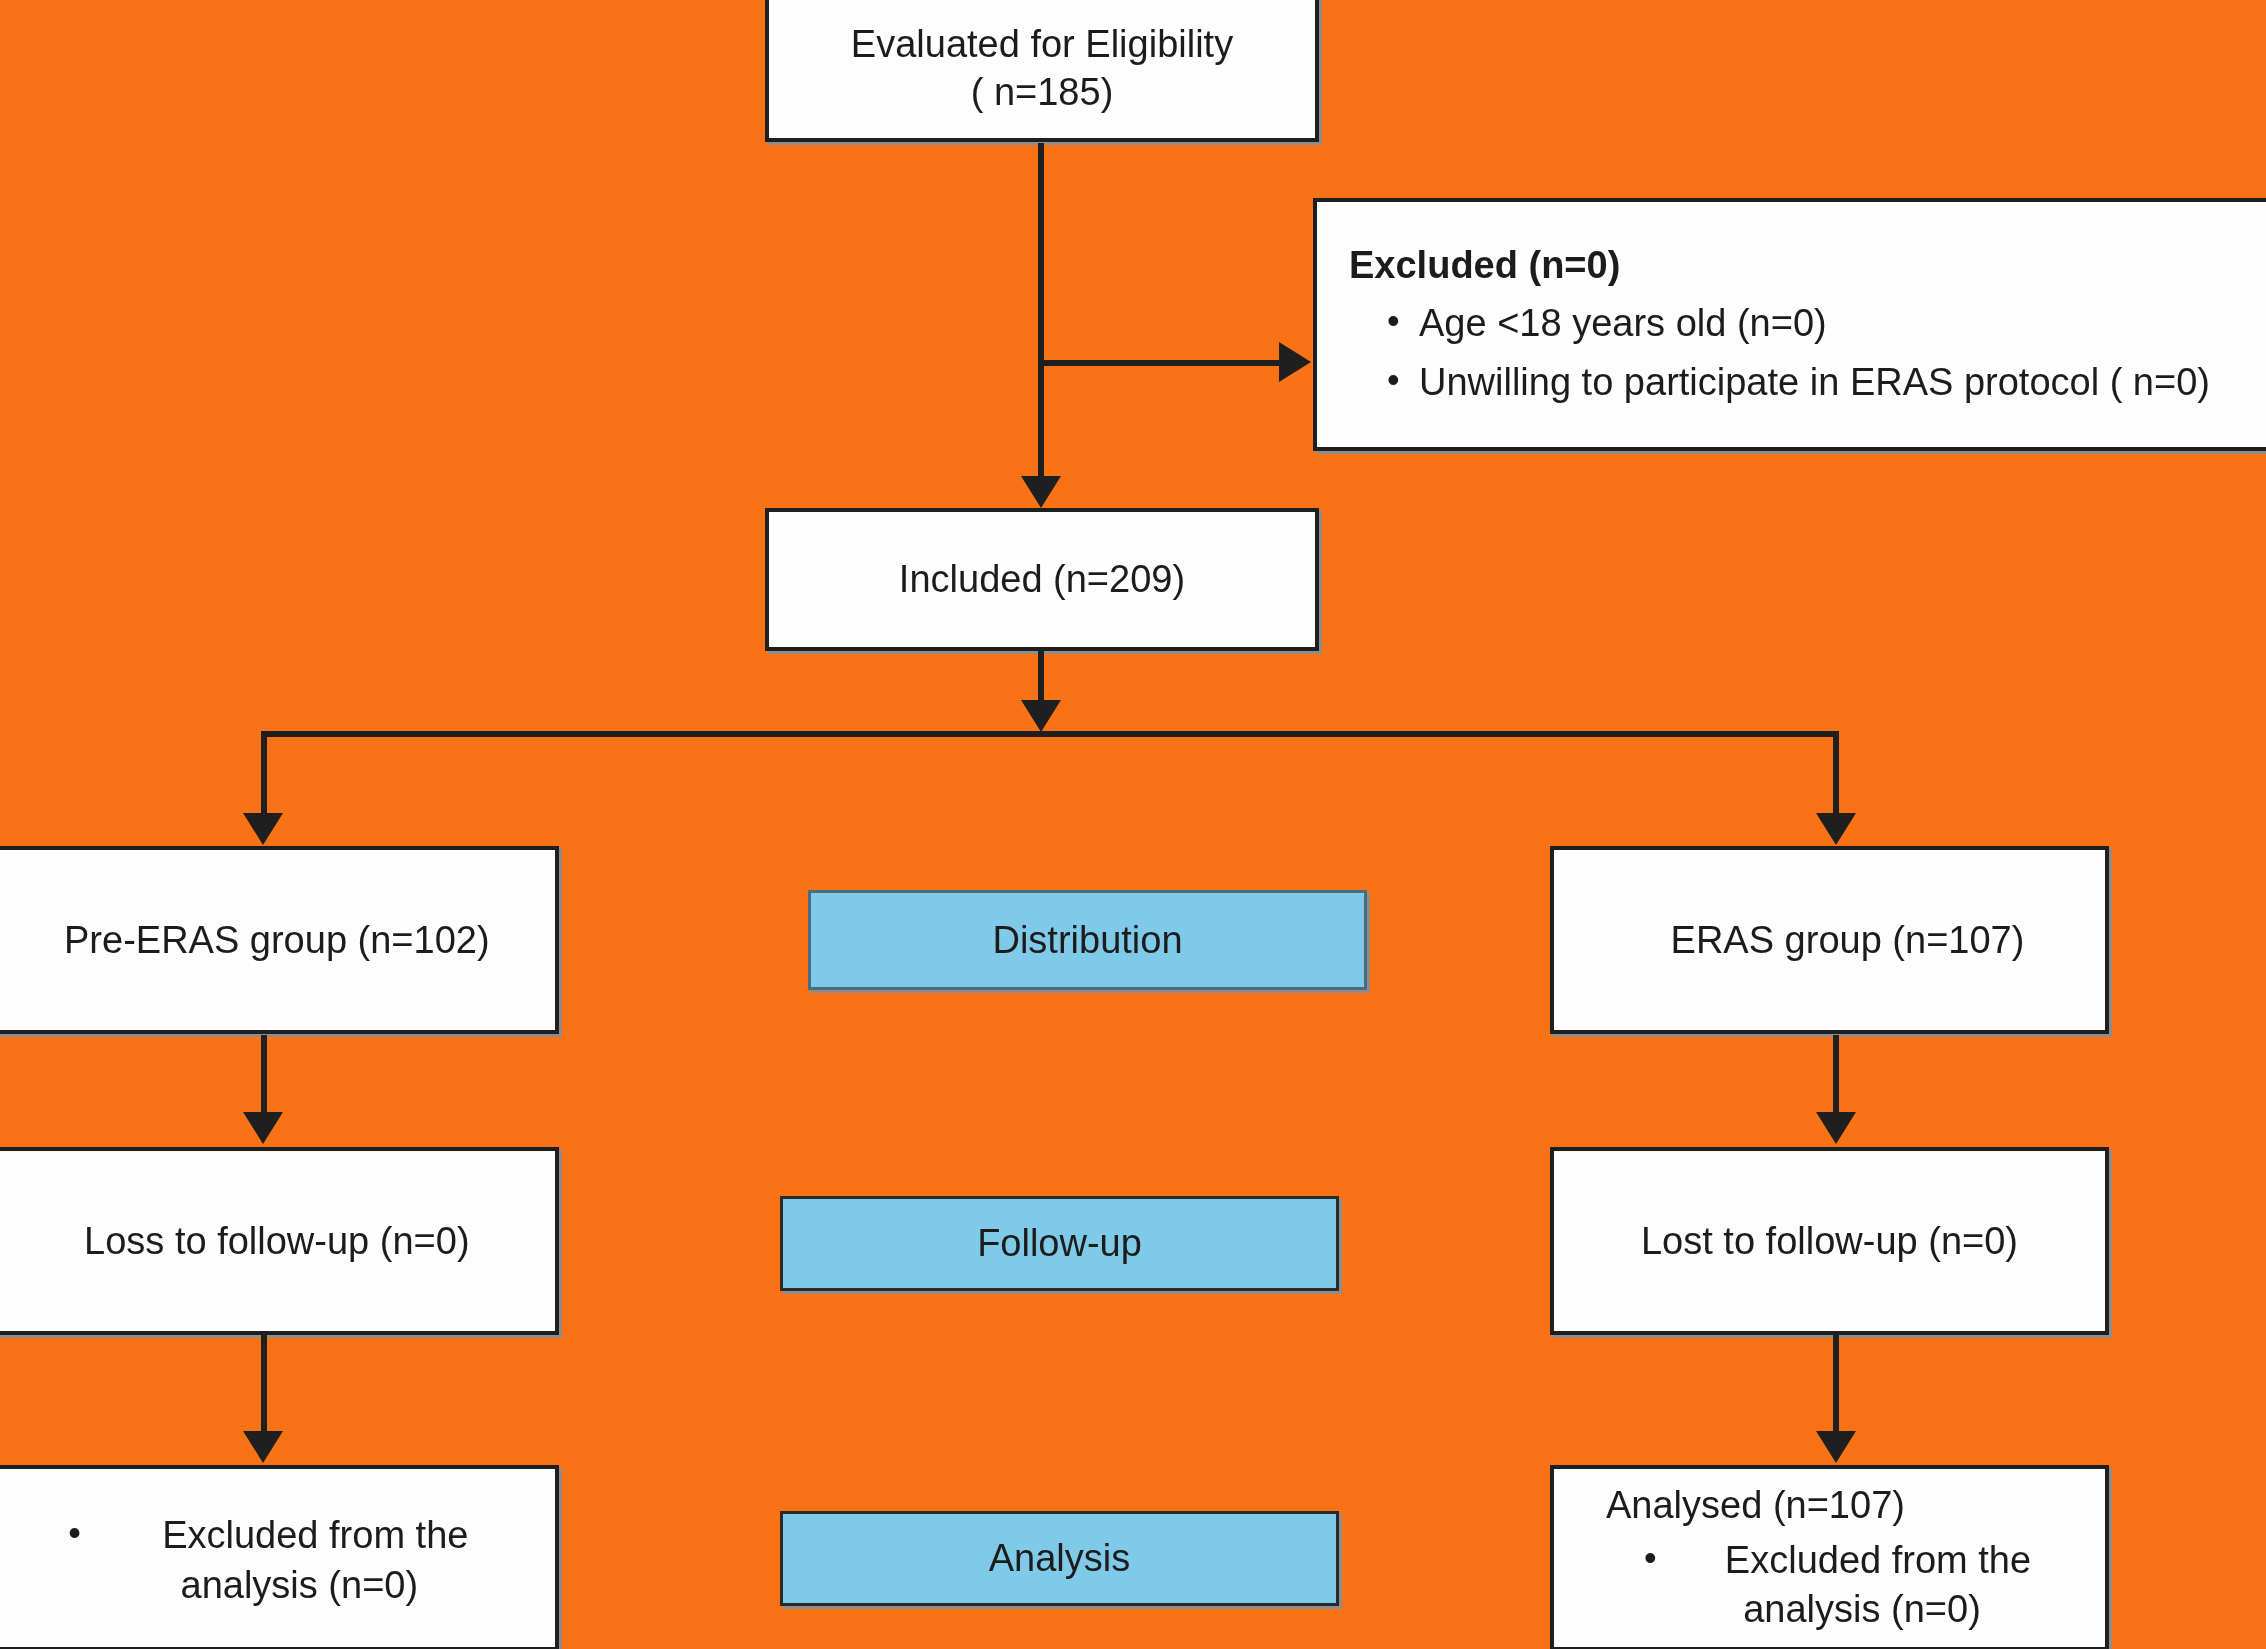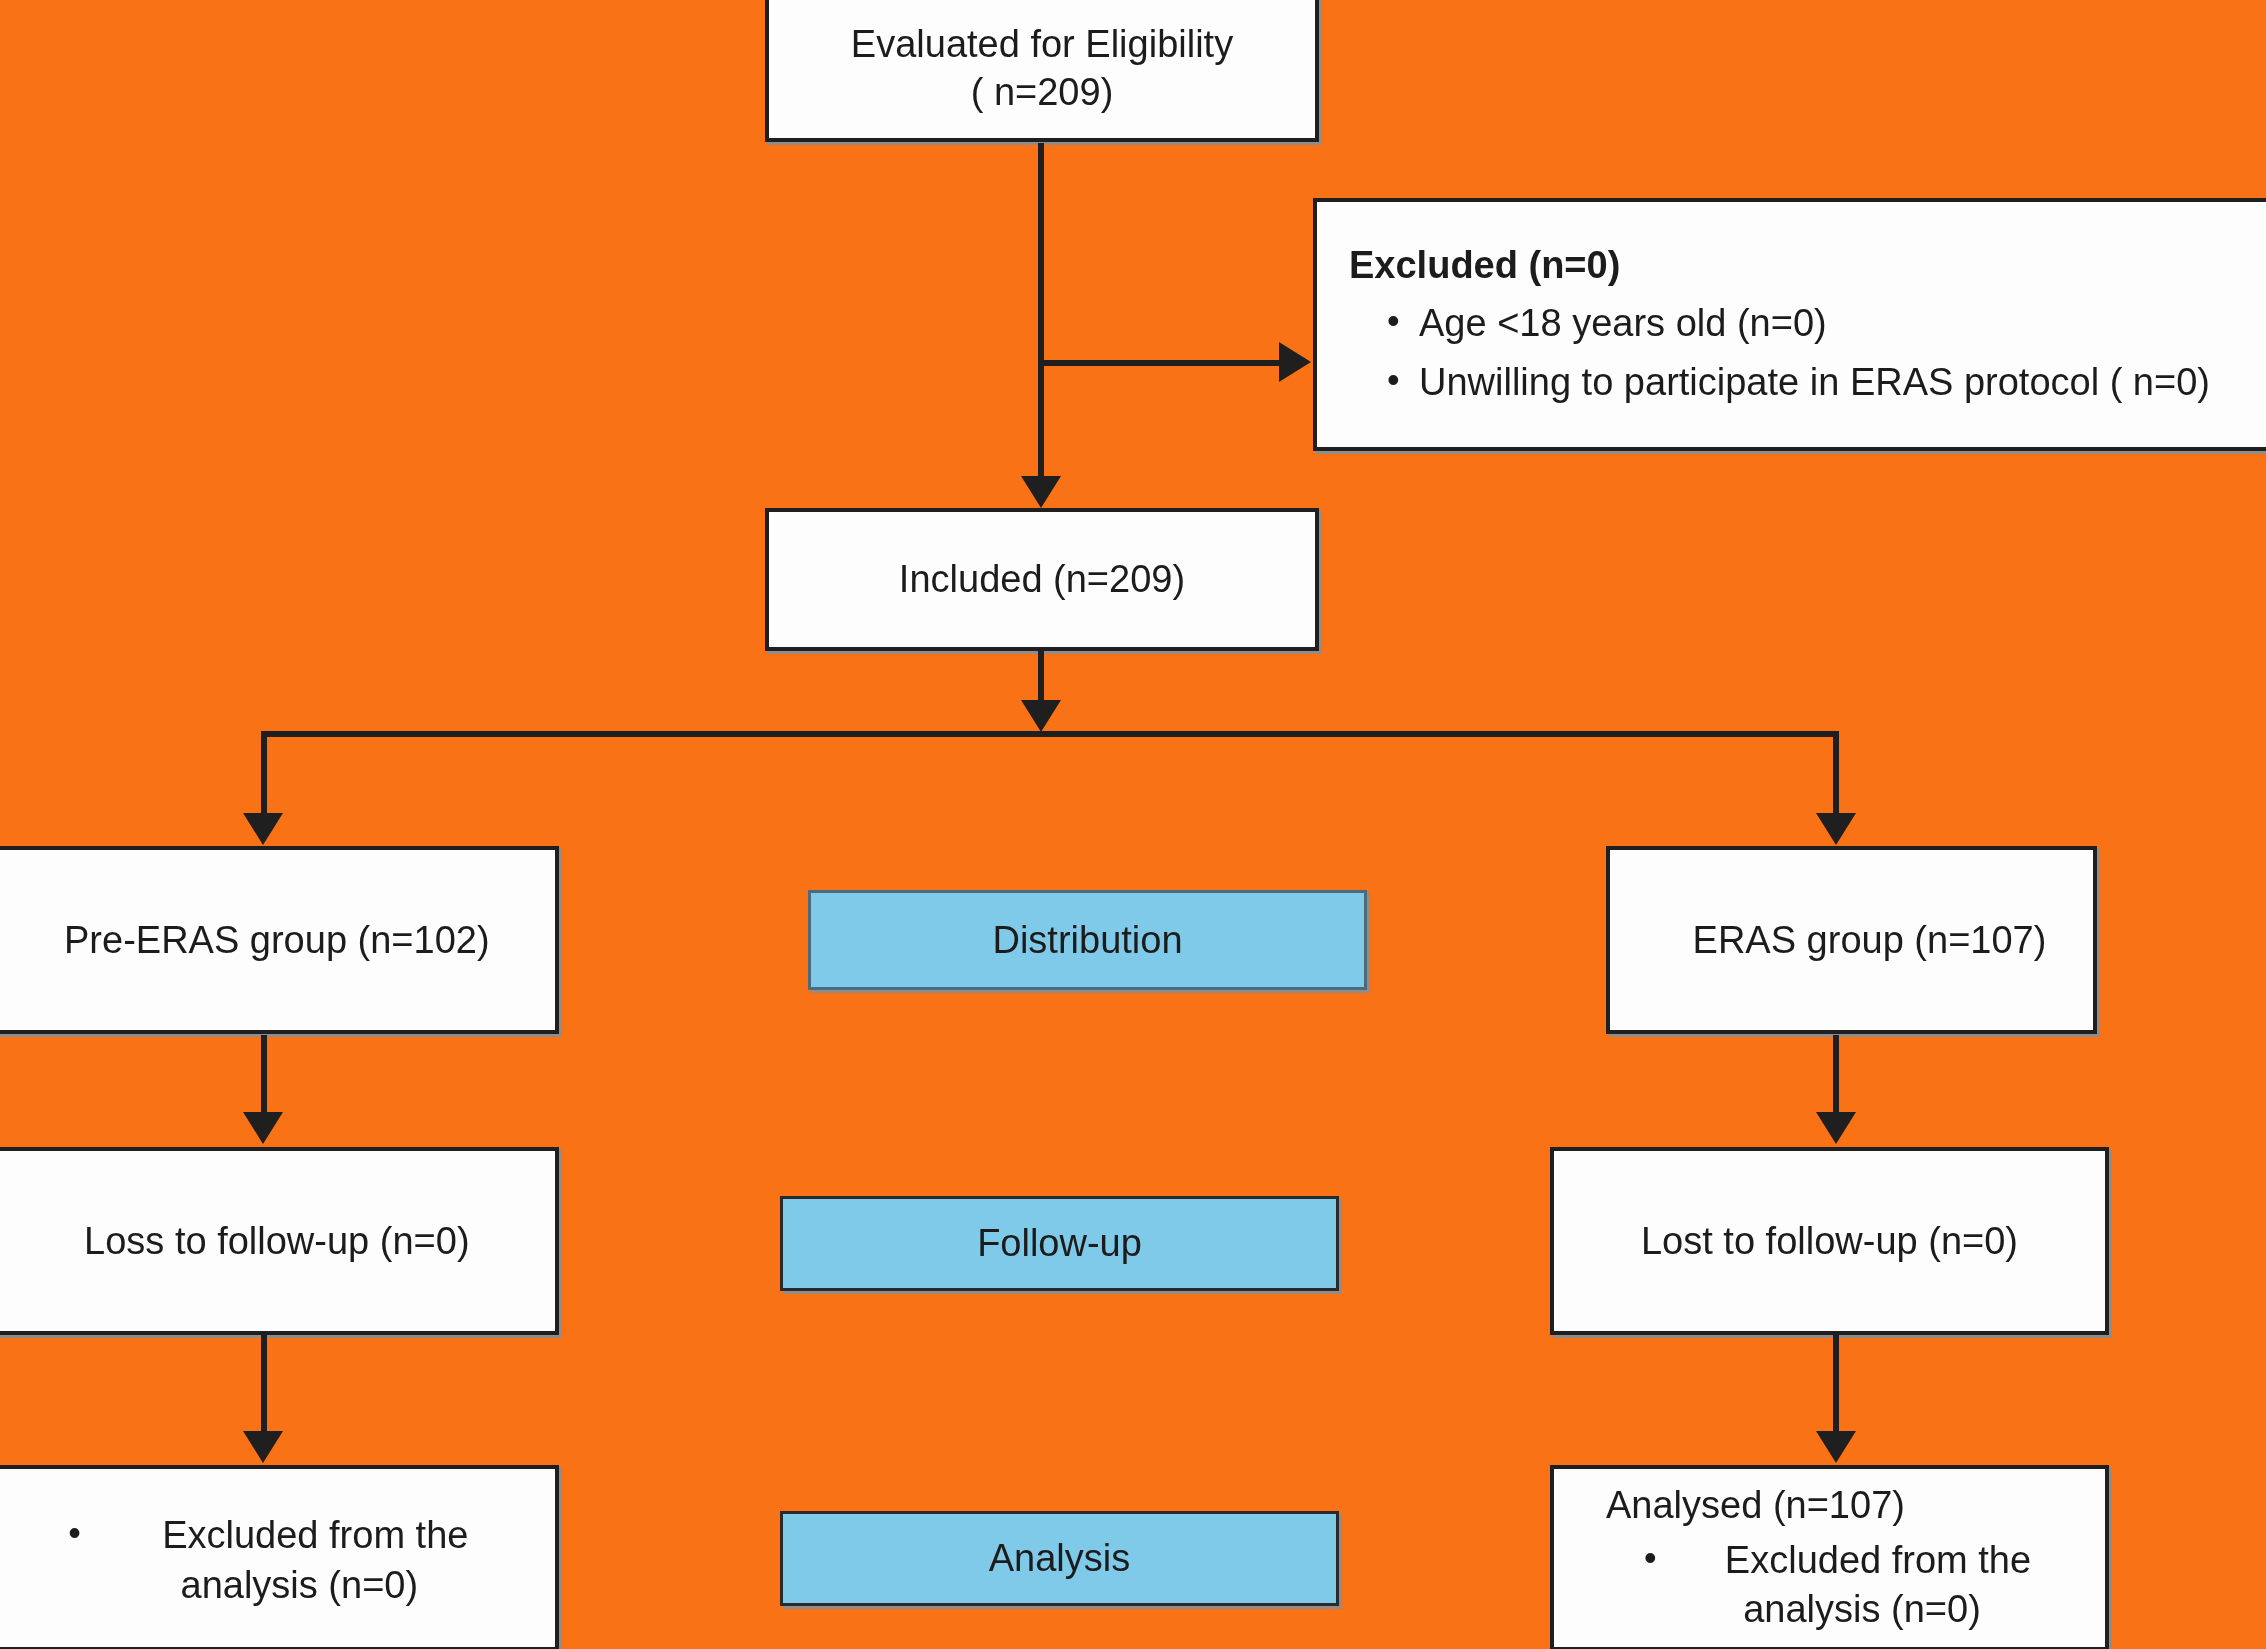--- a/index.html
+++ b/index.html
@@ -129,21 +129,21 @@
   }
 </style>
 </head>
 <body>
 
 <div id="canvas">
 
   <div class="box" style="left:765px; top:-5.7px; width:554px; height:148px;">
     <span class="lines">
       <span>Evaluated for Eligibility</span>
-      <span>( n=209)</span>
+      <span>( n=185)</span>
     </span>
   </div>
 
   <div class="vline" style="left:1038px; top:143px; width:5.7px; height:346px;"></div>
   <div class="arrow-down" style="left:1021px; top:476px;"></div>
 
   <div class="hline" style="left:1040px; top:360px; width:242px; height:5.7px;"></div>
   <div class="arrow-right" style="left:1279px; top:342px;"></div>
 
   <div class="box left-align" style="left:1313px; top:198px; width:1008px; height:253px; font-size:38px;">
@@ -176,21 +176,21 @@
   <div class="box" style="left:-5.7px; top:846px; width:565px; height:188px;">
     <span class="lines">
       <span>Pre-ERAS group (n=102)</span>
     </span>
   </div>
 
   <div class="stage" style="left:780px; top:890px; width:559px; height:100px;margin-left:28px;">
     <span>Distribution</span>
   </div>
 
-  <div class="box" style="left:1606px; top:846px; width:491px; height:188px;padding-left:36px;">
+  <div class="box" style="left:1550px; top:846px; width:559px; height:188px;padding-left:36px;">
     <span class="lines">
       <span>ERAS group (n=107)</span>
     </span>
   </div>
 
   <div class="vline" style="left:261px; top:1035px; width:5.7px; height:84px;"></div>
   <div class="arrow-down" style="left:243px; top:1112px;"></div>
 
   <div class="vline" style="left:1833px; top:1035px; width:5.7px; height:84px;"></div>
   <div class="arrow-down" style="left:1816px; top:1112px;"></div>

